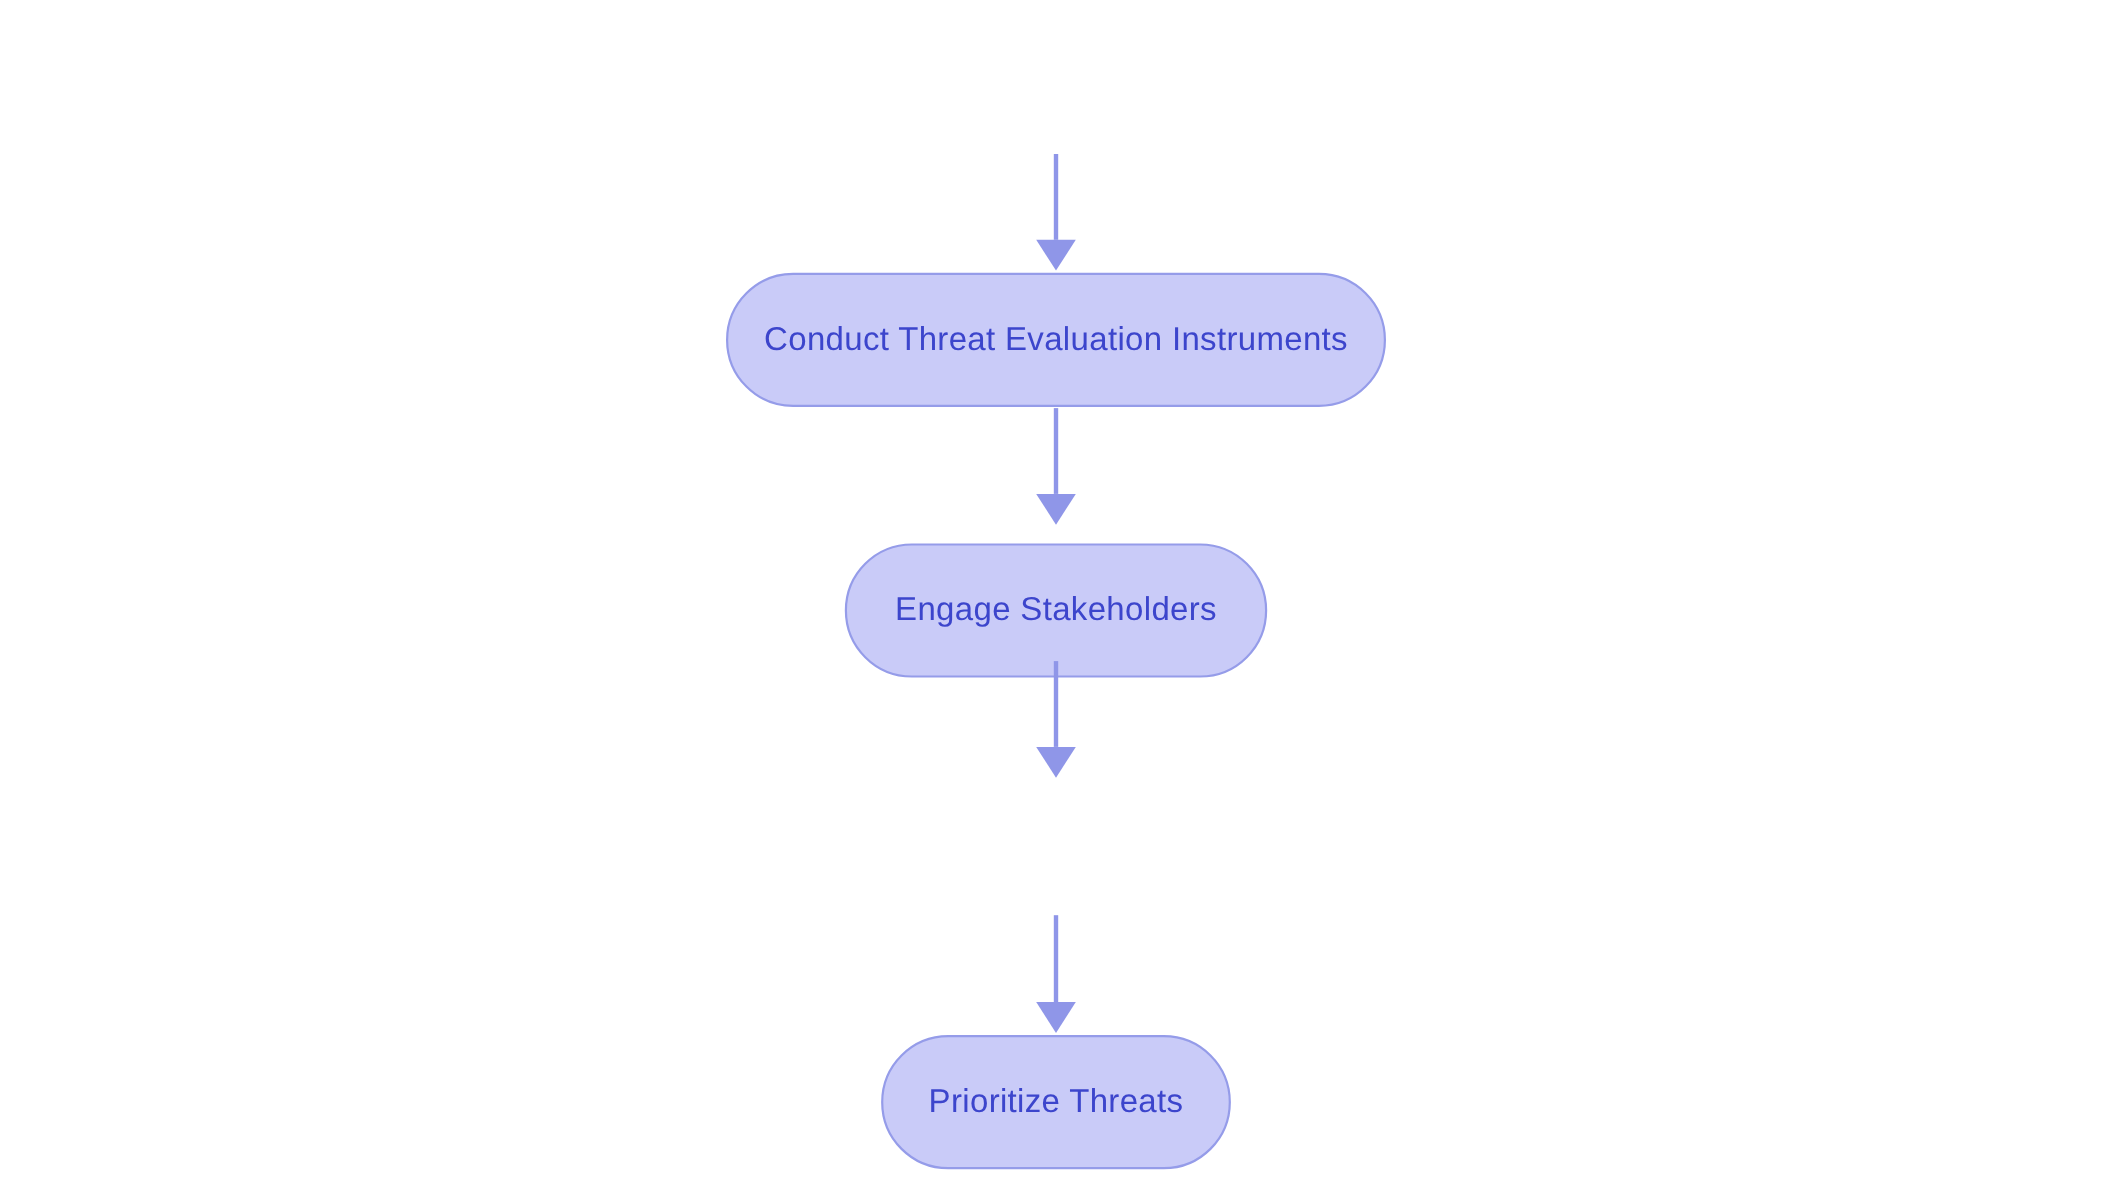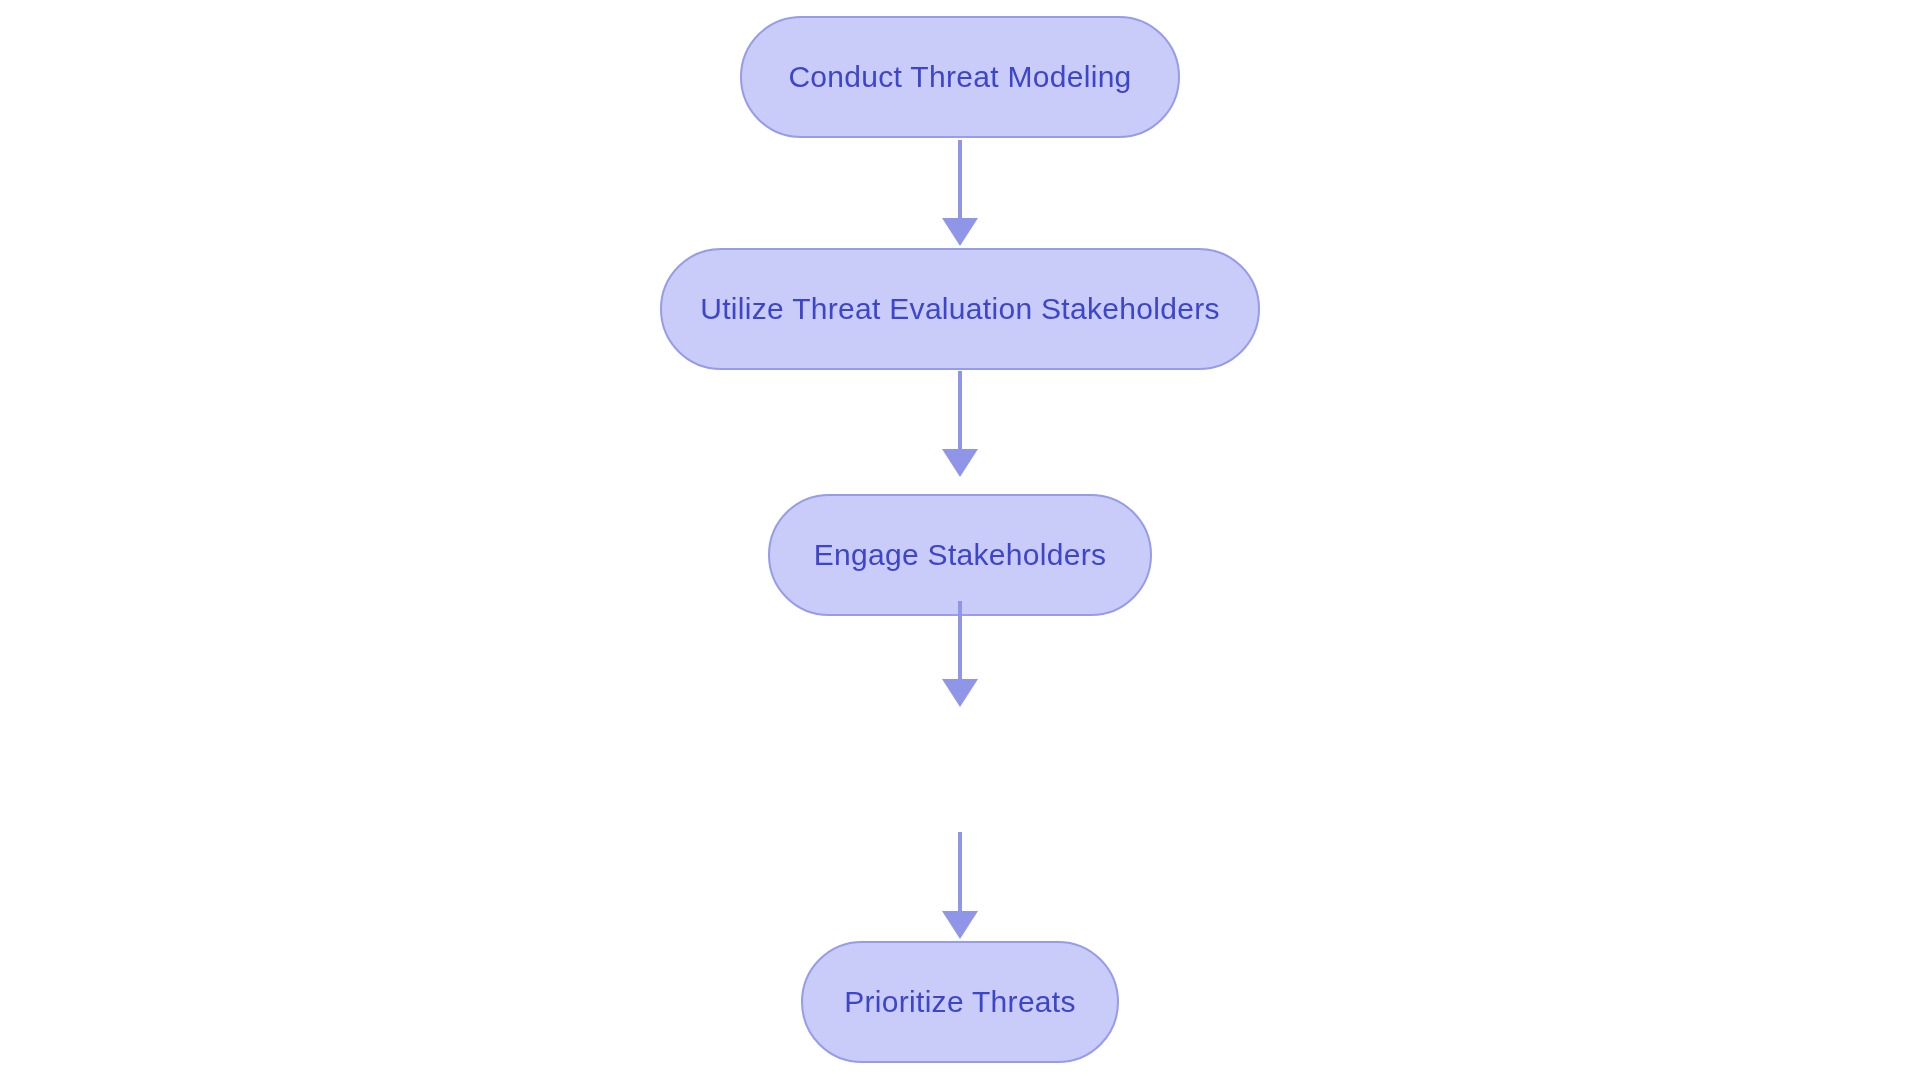--- a/index.html
+++ b/index.html
@@ -64,31 +64,28 @@
     border-left: 18px solid transparent;
     border-right: 18px solid transparent;
     border-top: 28px solid var(--arrow, #8f96e8);
   }
 </style>
 </head>
 <body>
 
 <div class="canvas">
 
-  <div class="node n1">
-    <span>Conduct Threat Modeling</span>
-  </div>
 
   <div class="arrow a1">
     <div class="stem"></div>
     <div class="head"></div>
   </div>
 
   <div class="node n2">
-    <span>Utilize Threat Evaluation Stakeholders</span>
+    <span>Conduct Threat Evaluation Instruments</span>
   </div>
 
   <div class="arrow a2">
     <div class="stem"></div>
     <div class="head"></div>
   </div>
 
   <div class="node n3">
     <span>Engage Stakeholders</span>
   </div>

